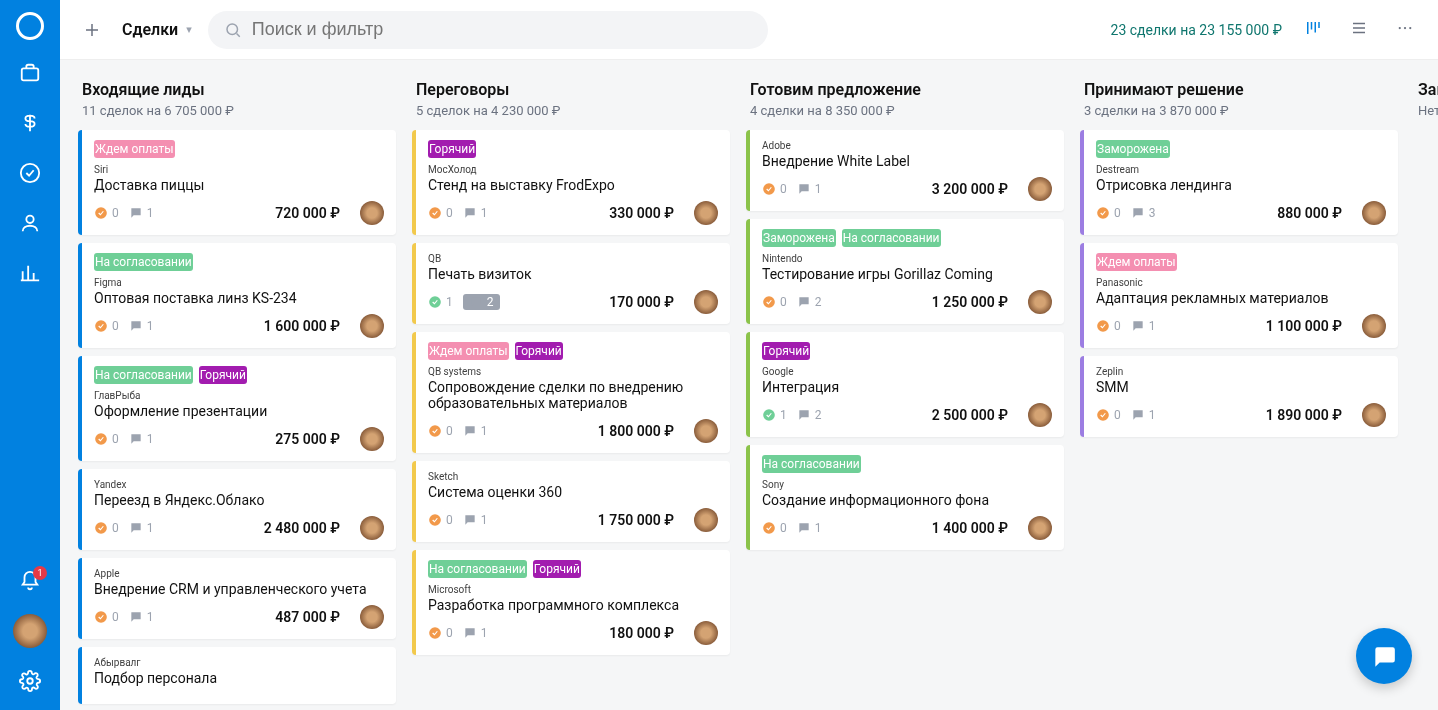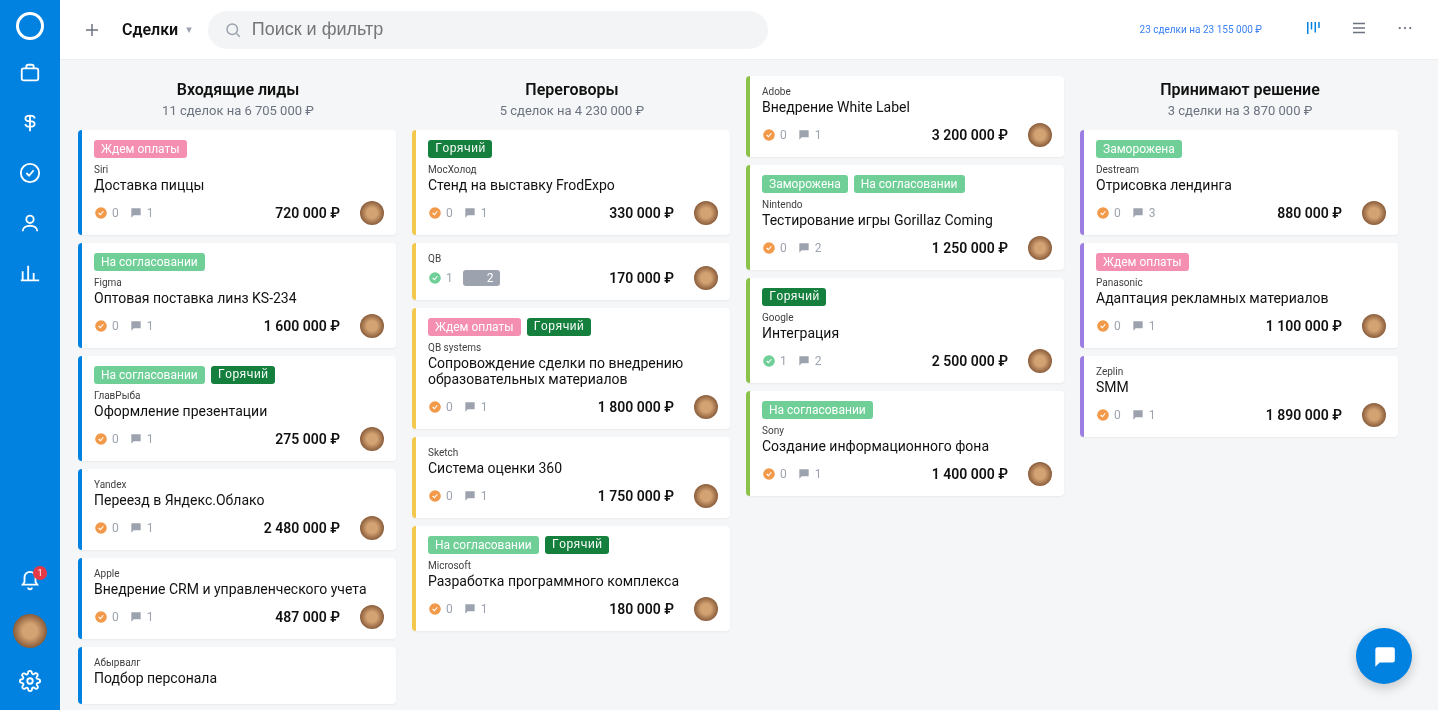--- a/index.html
+++ b/index.html
@@ -19,42 +19,42 @@
 
 
 .main { flex: 1; display: flex; flex-direction: column; background: #fff; overflow: hidden; }
 .header { height: 60px; display: flex; align-items: center; padding: 0 18px; gap: 16px; border-bottom: 1px solid #eee; flex-shrink: 0; }
 .add-btn { width: 28px; height: 28px; display: flex; align-items: center; justify-content: center; color: #6b7280; cursor: pointer; }
 .title-wrap { display: flex; align-items: center; gap: 8px; cursor: pointer; }
 .title-wrap .title-text { font-size: 16px; font-weight: 600; color: #111; }
 .title-wrap .chevron { color: #9ca3af; font-size: 11px; }
 .search { flex: 0 0 auto; width: 560px; height: 38px; background: #f3f4f6; border-radius: 22px; display: flex; align-items: center; padding: 0 16px; gap: 10px; color: #9ca3af; }
 .search input { border: none; background: transparent; outline: none; font-size: 18px; flex: 1; color: #374151; }
-.summary { margin-left: auto; color: #3b82f6; font-size: 10px; margin-right: 20px; }
+.summary { margin-left: auto; color: #0f766e; font-size: 14px; }
 .view-btn { color: #6b7280; cursor: pointer; padding: 6px; }
 .view-btn.active { color: #0181e0; }
 
 
 .board { flex: 1; display: flex; gap: 14px; padding: 16px 0 0 18px; overflow-x: auto; overflow-y: hidden; background: #f5f6f7; }
 .column { width: 320px; flex-shrink: 0; display: flex; flex-direction: column; }
-.col-header { padding: 4px 4px 12px 4px; text-align: center; }
+.col-header { padding: 4px 4px 12px 4px; }
 .col-title { font-size: 16px; font-weight: 600; color: #111; margin-bottom: 4px; }
 .col-sub { font-size: 13px; color: #6b7280; }
 .col-body { display: flex; flex-direction: column; gap: 8px; overflow-y: auto; padding-right: 2px; padding-bottom: 16px; }
 
 
 .card { background: #fff; border-radius: 4px; border-left: 4px solid #ccc; padding: 10px 12px 10px 12px; box-shadow: 0 1px 2px rgba(0,0,0,0.05); cursor: pointer; }
 .card.c-blue   { border-left-color: #0181e0; }
 .card.c-green  { border-left-color: #8bc34a; }
 .card.c-yellow { border-left-color: #f2c94c; }
 .card.c-purple { border-left-color: #9c7de2; }
 .tags { display: flex; gap: 6px; flex-wrap: wrap; margin-bottom: 6px; }
-.tag { font-size: 12px; padding: 2px 7px; border-radius: 3px; color: #fff; }
+.tag { font-size: 12px; padding: 2px 1px; border-radius: 3px; color: #fff; }
 .tag.pink   { background: #f48fb1; }
-.tag.orange { background: #15803d; font-family: Liberation Mono, monospace; }
+.tag.orange { background: #a21caf; }
 .tag.teal   { background: #6fcf97; text-align: right; }
 .company { font-size: 10px; color: #404040; margin-bottom: 2px; }
 .deal    { font-size: 14px; color: #111; margin-bottom: 8px; }
 .card-footer { display: flex; align-items: center; gap: 12px; }
 .stat-group { display: flex; align-items: center; gap: 10px; }
 .stat { display: flex; align-items: center; gap: 4px; font-size: 12px; color: #9ca3af; }
 .stat .ico { width: 14px; height: 14px; display: inline-flex; }
 .stat.done .ico { color: #f2994a; }
 .stat.done-g .ico { color: #6fcf97; }
 .stat.chat .ico { color: #9ca3af; }
@@ -352,20 +352,21 @@
                     </span>
                     <span class="num">1</span>
                   </span>
                 </div>
                 <span class="price">330 000 ₽</span>
                 <span class="mini-avatar"></span>
               </div>
             </div>
             <div class="card c-yellow">
               <div class="company">QB</div>
+              <div class="deal">Печать визиток</div>
               <div class="card-footer">
                 <div class="stat-group">
                   <span class="stat done-g">
                     <span class="ico">
                       <svg width="14" height="14" viewBox="0 0 24 24" fill="currentColor">
                         <circle cx="12" cy="12" r="10"></circle>
                         <path d="M8 12l3 3 5-6" stroke="#fff" stroke-width="2" fill="none"></path>
                       </svg>
                     </span>
                     <span class="num">1</span>
@@ -468,20 +469,24 @@
                     <span class="num">1</span>
                   </span>
                 </div>
                 <span class="price">180 000 ₽</span>
                 <span class="mini-avatar"></span>
               </div>
             </div>
           </div>
         </div>
         <div class="column">
+          <div class="col-header">
+            <div class="col-title">Готовим предложение</div>
+            <div class="col-sub">4 сделки на 8 350 000 ₽</div>
+          </div>
           <div class="col-body">
             <div class="card c-green">
               <div class="company">Adobe</div>
               <div class="deal">Внедрение White Label</div>
               <div class="card-footer">
                 <div class="stat-group">
                   <span class="stat done">
                     <span class="ico">
                       <svg width="14" height="14" viewBox="0 0 24 24" fill="currentColor">
                         <circle cx="12" cy="12" r="10"></circle>

